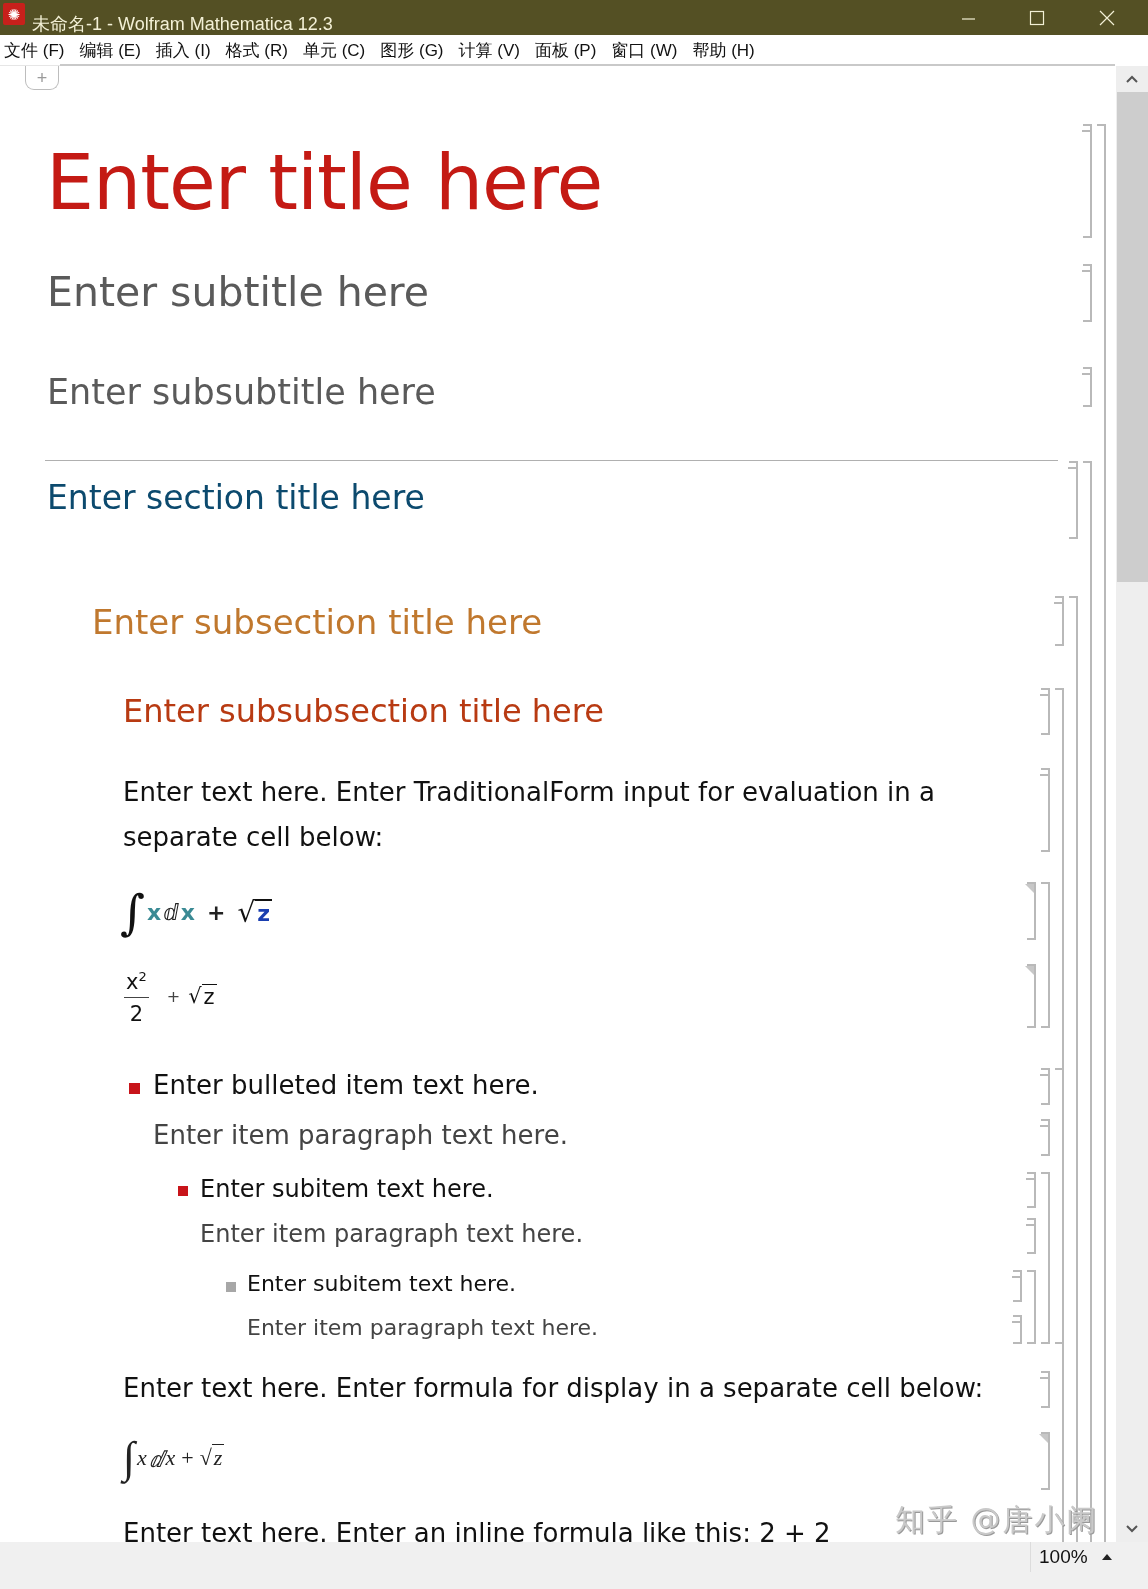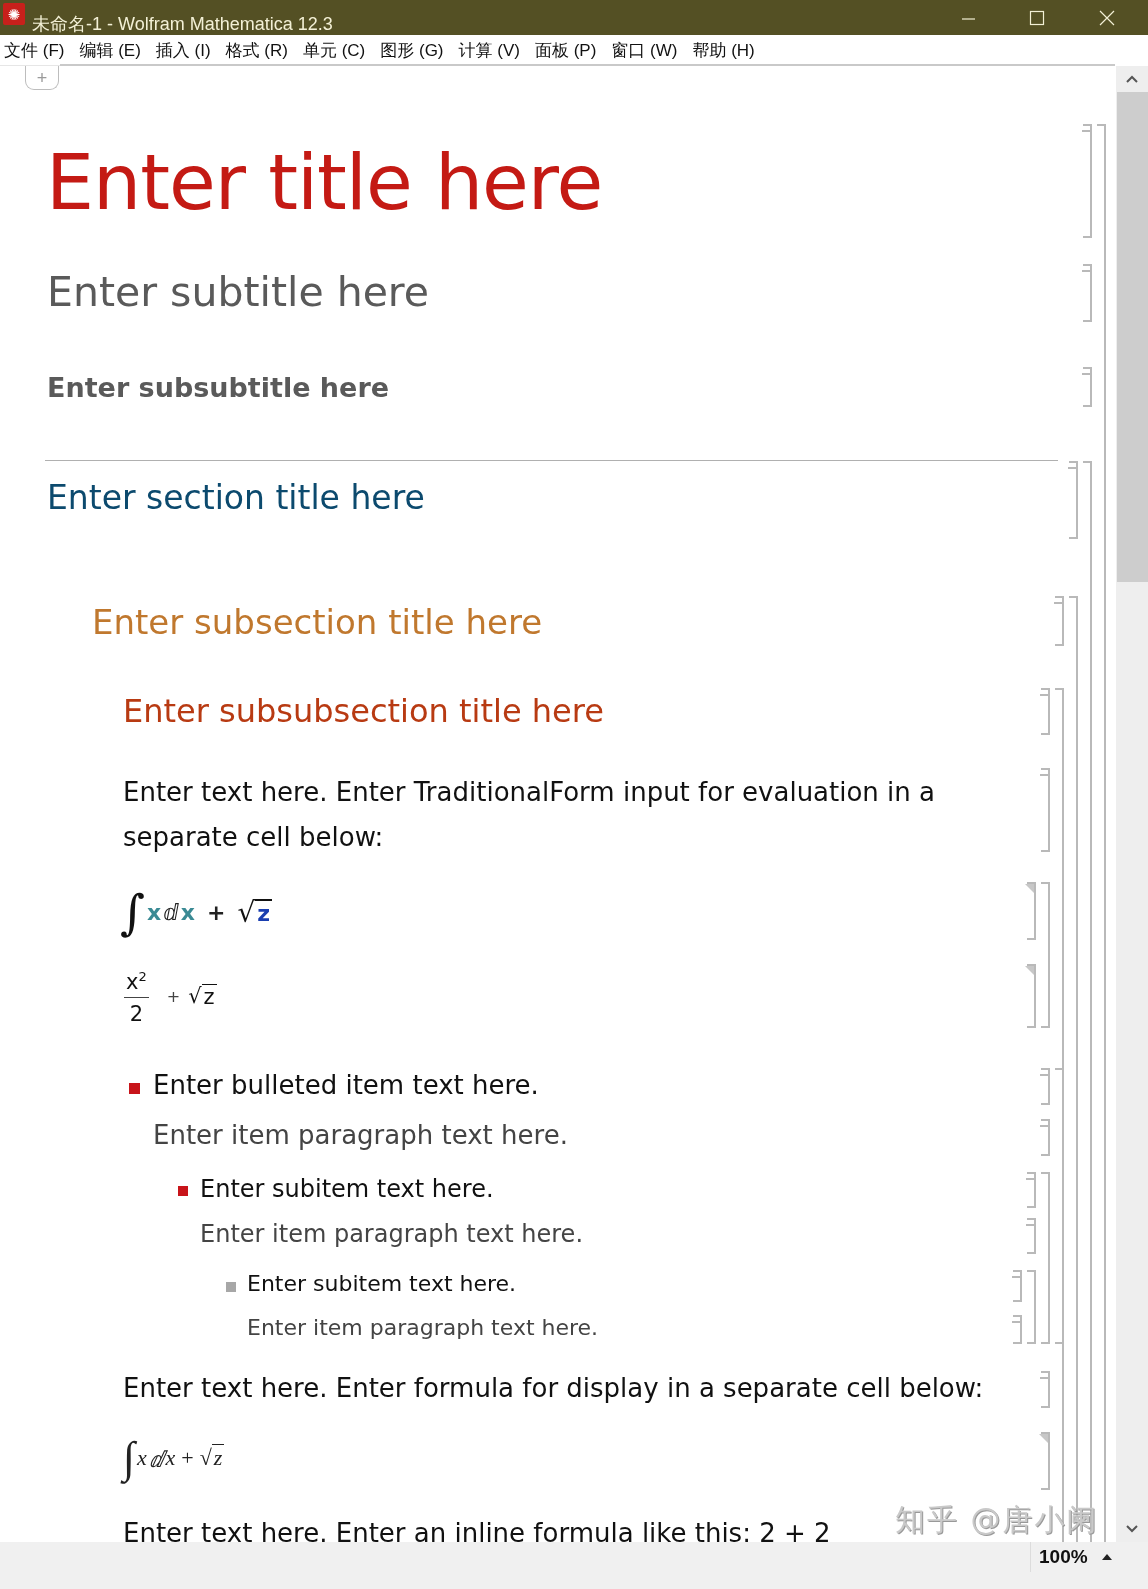--- a/index.html
+++ b/index.html
@@ -20,27 +20,27 @@
 
   .plus-tab { position: absolute; left: 25px; top: 66px; width: 34px; height: 24px; border: 1.5px solid #bdbdbd; border-top: none; border-radius: 0 0 9px 9px; display: flex; align-items: center; justify-content: center; color: #9a9a9a; font-size: 18px; line-height: 1; background: #fff; }
 
   .scroll { position: absolute; left: 1116px; top: 66px; width: 32px; height: 1476px; background: #eeeeee; }
   .scroll .up { position: absolute; left: 0; top: 0; width: 32px; height: 26px; display: flex; align-items: center; justify-content: center; }
   .scroll .thumb { position: absolute; left: 1px; top: 26px; width: 31px; height: 490px; background: #cdcdcd; }
   .scroll .down { position: absolute; left: 0; bottom: 0; width: 32px; height: 26px; display: flex; align-items: center; justify-content: center; }
 
   .statusbar { position: absolute; left: 0; top: 1542px; width: 1148px; height: 47px; background: #f0f0f0; }
   .zoom-ctl { position: absolute; left: 1030px; top: 1542px; height: 30px; display: flex; align-items: center; gap: 14px; padding-left: 8px; border-left: 1px solid #dcdcdc; }
-  .zoom-val { font-size: 19px; color: #111; font-weight: bold; }
+  .zoom-val { font-size: 19px; color: #111; }
   .zoom-arrow { width: 0; height: 0; border-left: 5px solid transparent; border-right: 5px solid transparent; border-bottom: 6px solid #222; }
 
   .cell { position: absolute; white-space: nowrap; font-family: "DejaVu Sans", sans-serif; }
   .c-title { left: 46px; top: 138px; font-size: 76px; color: #c41a14; letter-spacing: -1px; }
   .c-subtitle { left: 47px; top: 268px; font-size: 41px; color: #5a5a5a; }
-  .c-subsubtitle { left: 47px; top: 372px; font-size: 27px; color: #5a5a5a; font-weight: bold; }
+  .c-subsubtitle { left: 47px; top: 372px; font-size: 35px; color: #5a5a5a; }
   .section-rule { position: absolute; left: 45px; top: 460px; width: 1013px; height: 1px; background: #b0b0b0; }
   .c-section { left: 47px; top: 478px; font-size: 33px; color: #0c4a6e; }
   .c-subsection { left: 92px; top: 602px; font-size: 34px; color: #c0782e; }
   .c-subsubsection { left: 123px; top: 692px; font-size: 32px; color: #b83a12; }
   .c-text1 { left: 123px; top: 770px; font-size: 26px; color: #111; line-height: 45px; white-space: normal; width: 900px; }
   .c-text2 { left: 123px; top: 1373px; font-size: 26px; color: #111; }
   .c-text3 { left: 123px; top: 1518px; font-size: 26px; color: #111; }
 
   .math { position: absolute; font-family: "DejaVu Sans", sans-serif; display: flex; align-items: center; }
   .m-input { left: 120px; top: 880px; height: 64px; font-size: 22px; font-weight: bold; }

